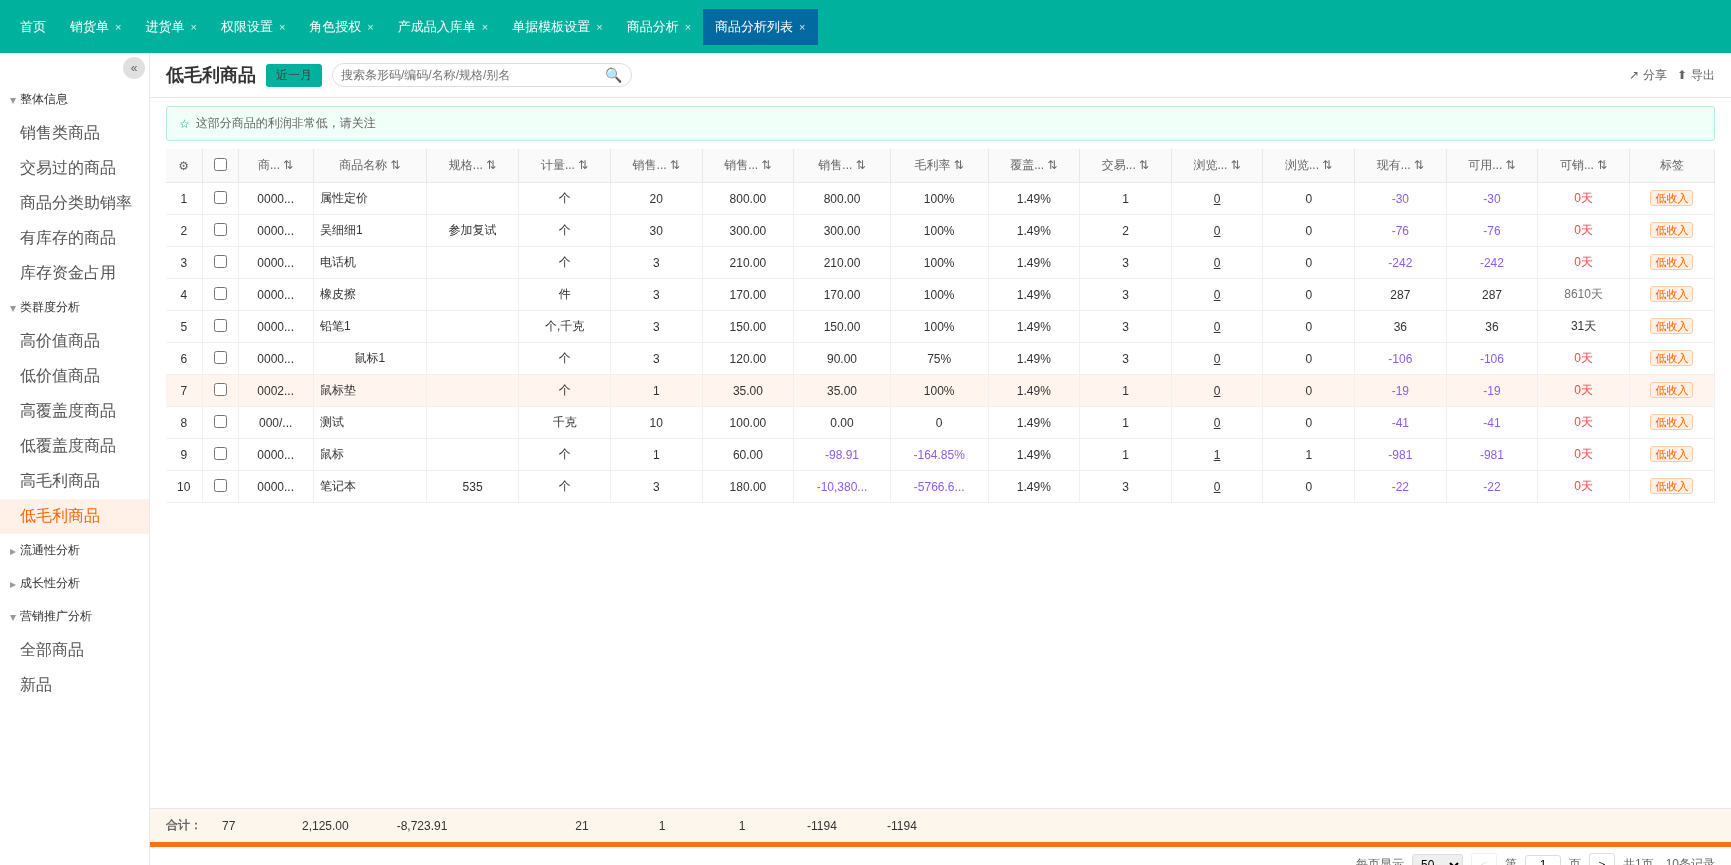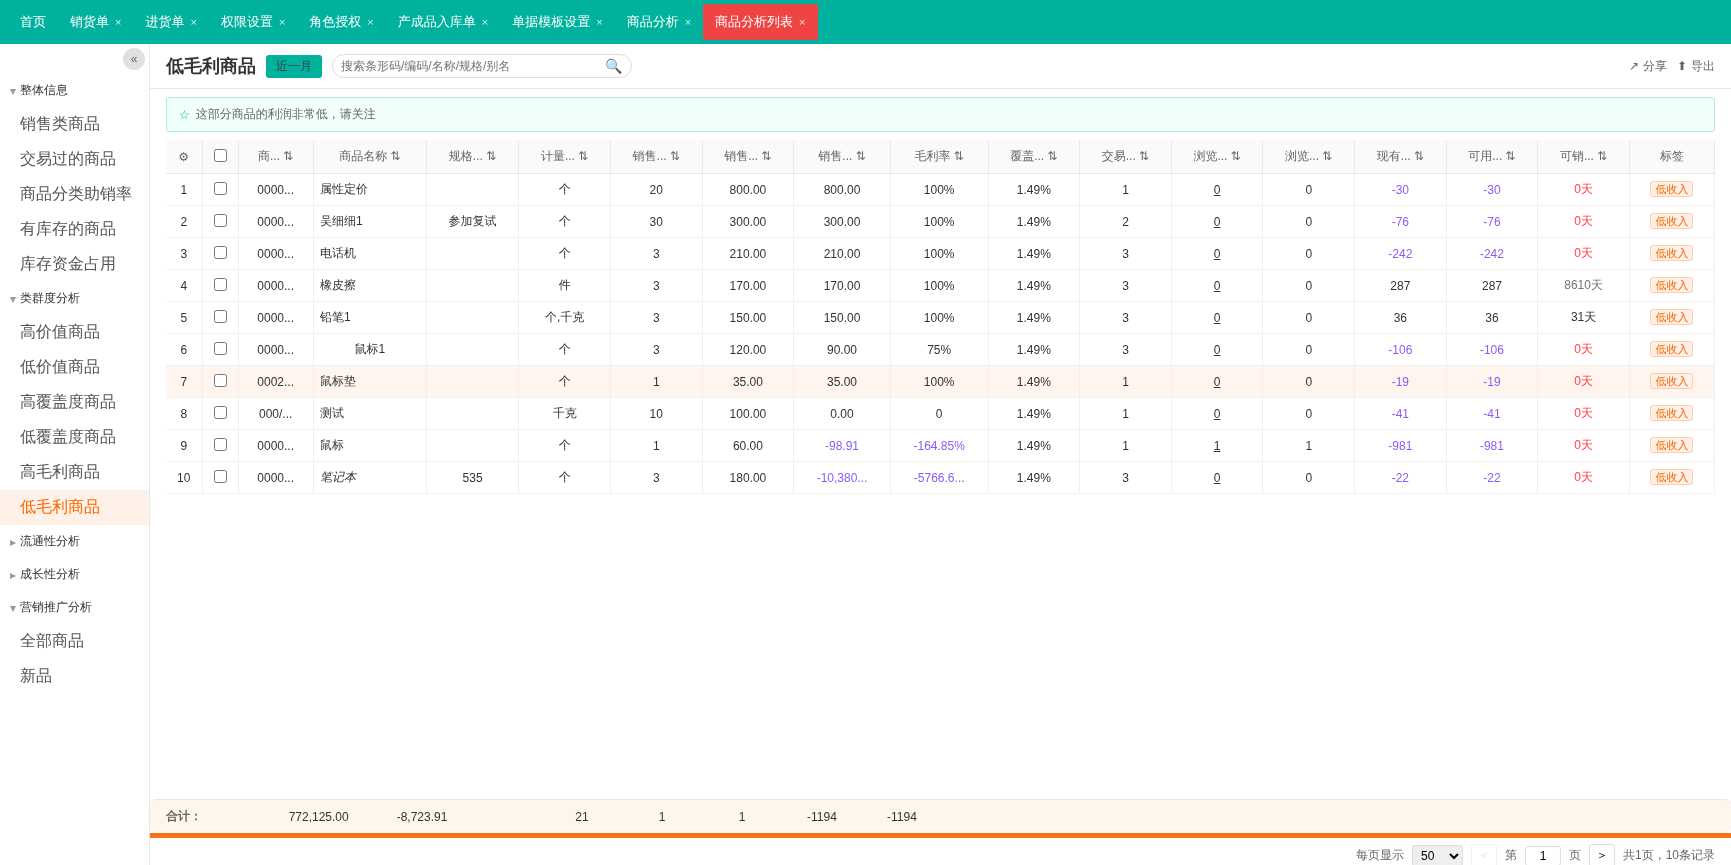--- a/index.html
+++ b/index.html
@@ -3,34 +3,34 @@
   <meta charset="utf-8">
   <style>
     * { box-sizing: border-box; margin: 0; padding: 0; font-family: 'Microsoft YaHei', SimHei, sans-serif; }
     body { background: #f5f5f5; font-size: 12px; color: #333; }
 
     
     .top-nav {
       background: #00b19d;
       display: flex;
       align-items: center;
-      height: 44px;
+      height: 53px;
       padding: 0 8px;
     }
     .top-nav .nav-item {
       color: #fff;
       padding: 0 12px;
       height: 36px;
       display: flex;
       align-items: center;
       cursor: pointer;
       font-size: 13px;
       white-space: nowrap;
     }
-    .top-nav .nav-item.active { background: #ef4444; }
+    .top-nav .nav-item.active { background: #0369a1; }
     .nav-item .close-x { margin-left: 6px; font-size: 11px; opacity: 0.8; }
 
     
     .main-layout { display: flex; height: calc(100vh - 36px); }
 
     
     .sidebar {
       width: 150px;
       background: #fff;
       border-right: 1px solid #e8e8e8;
@@ -185,21 +185,20 @@
     .underline { text-decoration: underline; cursor: pointer; color: #333; }
 
     
     .footer-total {
       background: #fdf6ec;
       border-top: 1px solid #e8e8e8;
       display: flex;
       align-items: center;
       padding: 8px 16px;
       font-size: 12px;
-      border-radius: 6px;
     }
     .footer-total-label { color: #666; font-weight: bold; margin-right: 20px; }
     .footer-total-values {
       display: flex;
       flex: 1;
     }
 
     
     .pagination-bar {
       display: flex;
@@ -576,21 +575,21 @@
     <td>1</td>
     <td class="text-red">-981</td>
     <td class="text-red">-981</td>
     <td style="color:#ff4444">0天</td>
     <td><span class="tag-low-income">低收入</span></td>
   </tr>
             <tr>
     <td>10</td>
     <td><input type="checkbox" style=""></td>
     <td>0000...</td>
-    <td style="text-align:left;font-style:italic;">笔记本</td>
+    <td style="text-align:left;">笔记本</td>
     <td>535</td>
     <td>个</td>
     <td>3</td>
     <td>180.00</td>
     <td class="text-red">-10,380...</td>
     <td class="text-red">-5766.6...</td>
     <td>1.49%</td>
     <td>3</td>
     <td><span class="underline">0</span></td>
     <td>0</td>
@@ -599,21 +598,21 @@
     <td style="color:#ff4444">0天</td>
     <td><span class="tag-low-income">低收入</span></td>
   </tr>
           </tbody>
       </table>
     </div>
 
     <div class="footer-total">
       <span class="footer-total-label">合计：</span>
       <div class="footer-total-values">
-        <span style="min-width:80px; text-align:right;">77</span>
+        <span style="min-width:80px; text-align:left;">77</span>
         <span style="min-width:80px; text-align:left;">2,125.00</span>
         <span style="min-width:80px; text-align:center;">-8,723.91</span>
         <span style="min-width:80px;"></span>
         <span style="min-width:80px; text-align:center;">21</span>
         <span style="min-width:80px; text-align:center;">1</span>
         <span style="min-width:80px; text-align:center;">1</span>
         <span style="min-width:80px; text-align:center;">-1194</span>
         <span style="min-width:80px; text-align:center;">-1194</span>
       </div>
     </div>

